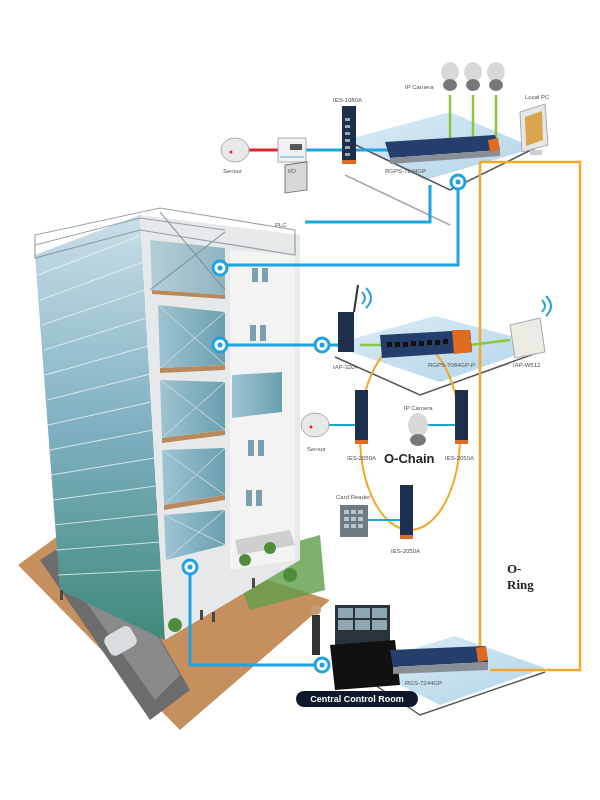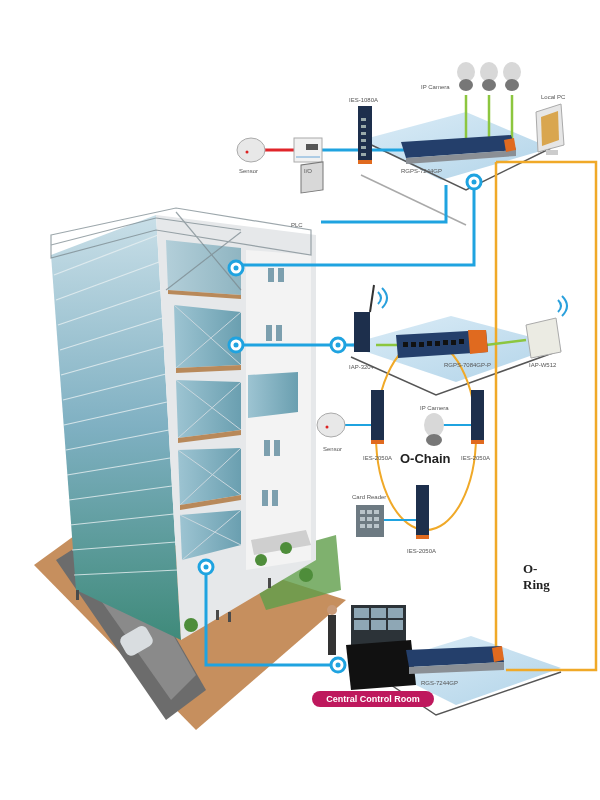--- a/index.html
+++ b/index.html
@@ -1,20 +1,20 @@
 <!DOCTYPE html>
 <html><head>
 <meta charset="utf-8">
 <style>
   html, body { margin:0; padding:0; background:#ffffff; }
   body { width:600px; height:800px; position:relative; overflow:hidden; font-family:"Liberation Sans", sans-serif; }
-  #stage { position:absolute; left:16px; top:0; width:528px; height:800px; }
+  #stage { position:absolute; left:0; top:0; width:528px; height:800px; }
   .lbl { position:absolute; font-size:6px; color:#555; white-space:nowrap; font-family:"Liberation Sans", sans-serif; }
   .big { position:absolute; font-size:13px; font-weight:bold; color:#222; font-family:"Liberation Sans", sans-serif; }
-  .ccr { position:absolute; left:296px; top:691px; width:122px; height:16px; border-radius:8px; background:#be185d; color:#fff; font-size:9px; font-weight:bold; text-align:center; line-height:16px; font-family:"Liberation Sans", sans-serif; }
+  .ccr { position:absolute; left:296px; top:691px; width:122px; height:16px; border-radius:8px; background:#0f172a; color:#fff; font-size:9px; font-weight:bold; text-align:center; line-height:16px; font-family:"Liberation Sans", sans-serif; }
 </style>
 </head>
 <body>
 
 <div id="stage">
 <svg width="600" height="800" viewBox="0 0 600 800" xmlns="http://www.w3.org/2000/svg">
   <defs>
     <linearGradient id="glass" x1="0" y1="0" x2="0" y2="1">
       <stop offset="0" stop-color="#c9dfe8"></stop>
       <stop offset="0.5" stop-color="#7fb0c2"></stop>

